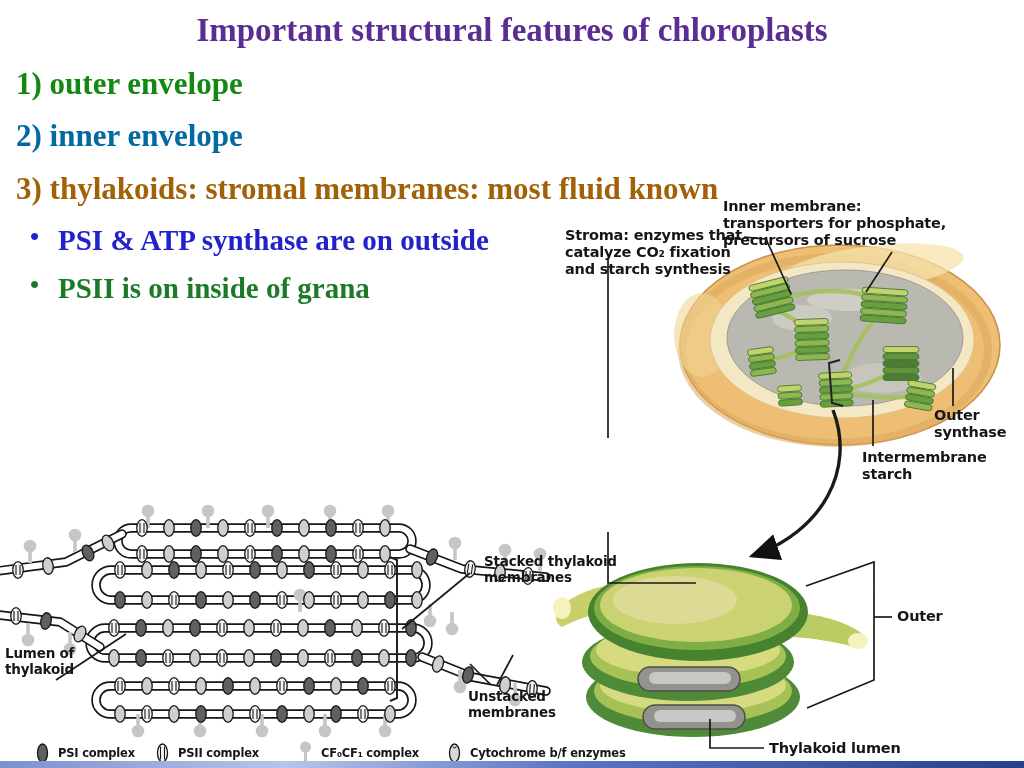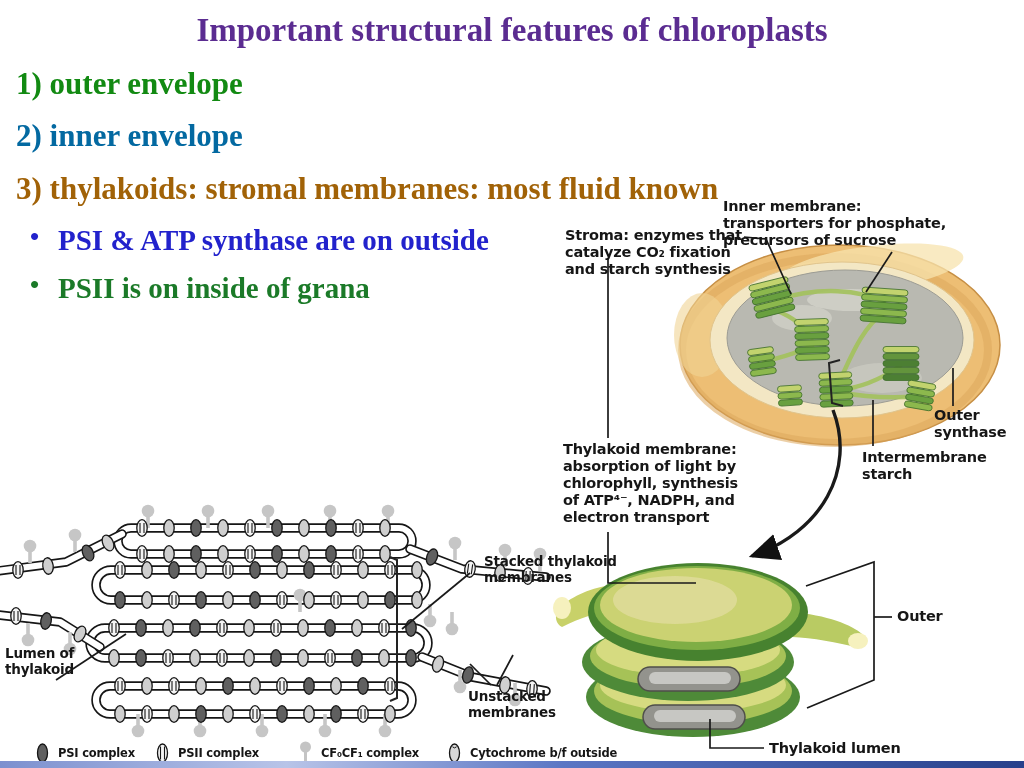--- a/index.html
+++ b/index.html
@@ -599,25 +599,20 @@
   <div class="lbl" style="left:565px;top:227px">Stroma: enzymes that
 catalyze CO₂ fixation
 and starch synthesis</div>
   <div class="lbl" style="left:723px;top:198px">Inner membrane:
 transporters for phosphate,
 precursors of sucrose</div>
   <div class="lbl" style="left:934px;top:407px">Outer
 synthase</div>
   <div class="lbl" style="left:862px;top:449px">Intermembrane
 starch</div>
-  <div class="lbl" style="left:563px;top:441px">Thylakoid membrane:
-absorption of light by
-chlorophyll, synthesis
-of ATP⁴⁻, NADPH, and
-electron transport</div>
   <div class="lbl" style="left:897px;top:608px">Outer</div>
   <div class="lbl" style="left:769px;top:740px">Thylakoid lumen</div>
   <div class="lbl small" style="left:5px;top:645px">Lumen of
 thylakoid</div>
   <div class="lbl small" style="left:484px;top:553px">Stacked thylakoid
 membranes</div>
   <div class="lbl small" style="left:468px;top:688px">Unstacked
 membranes</div>
 
   <div class="legend">
@@ -639,18 +634,18 @@
         <circle cx="6.5" cy="6" r="5.5" fill="#c4c4c4"></circle>
         <rect x="5" y="10" width="3" height="13" fill="#c4c4c4"></rect>
       </svg>
       <span class="ltext">CF₀CF₁ complex</span>
     </div>
     <div class="legend-item" style="left:432px">
       <svg width="13" height="22" viewBox="0 0 13 22">
         <ellipse cx="6.5" cy="11" rx="5" ry="9" fill="#d8d8d8" stroke="#161616" stroke-width="1.3"></ellipse>
         <path d="M4.5,4.8 Q6.5,7 8.5,4.8" stroke="#161616" stroke-width="1" fill="none"></path>
       </svg>
-      <span class="ltext">Cytochrome b/f outside</span>
+      <span class="ltext">Cytochrome b/f enzymes</span>
     </div>
   </div>
 
   <div class="footer-bar"></div>
 </div>
 
 </body></html>

